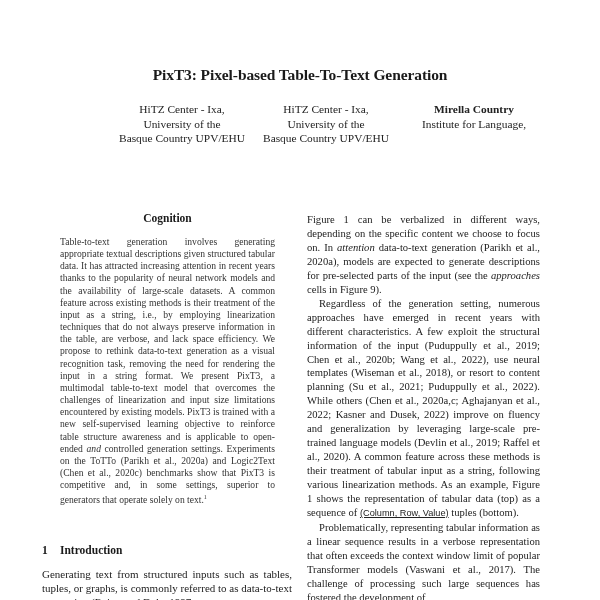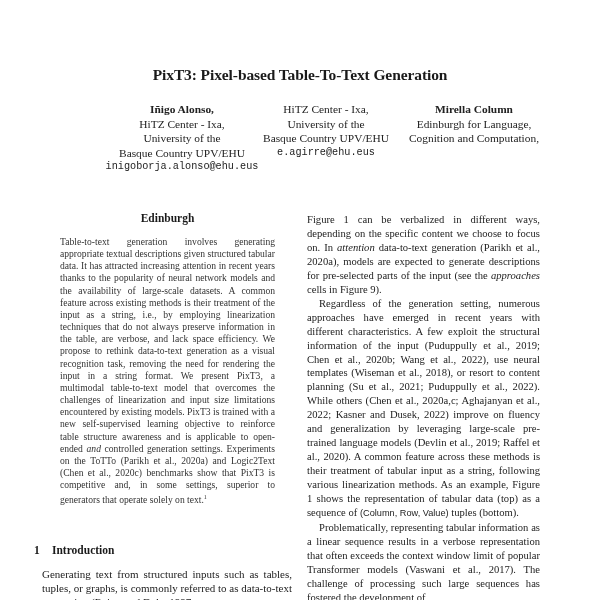--- a/index.html
+++ b/index.html
@@ -27,62 +27,58 @@
     position: absolute; top: 212px; left: 60px; width: 215px; text-align: center;
     font-weight: bold; font-size: 11.5px; color: #1a1a1a;
   }
   .abstract {
     position: absolute; top: 236px; left: 60px; width: 215px;
     font-size: 9.6px; line-height: 12.15px; text-align: justify; color: #333;
     hyphens: auto;
   }
   .abstract sup { font-size: 6px; }
   .sec-head {
-    position: absolute; top: 544px; left: 34px; font-weight: bold; font-size: 11.5px; color: #1a1a1a;
+    position: absolute; top: 544px; left: 42px; font-weight: bold; font-size: 11.5px; color: #1a1a1a;
   }
   .sec-head .num { display: inline-block; width: 18px; }
   .intro {
     position: absolute; top: 568px; left: 42px; width: 250px;
     font-size: 11px; line-height: 13.9px; text-align: justify; color: #222;
   }
   .rightcol {
     position: absolute; top: 213px; left: 307px; width: 233px;
     font-size: 10.6px; line-height: 13.95px; text-align: justify; color: #222;
   }
   .rightcol p { margin: 0; }
   .rightcol p.indent { text-indent: 12px; }
-  .sans { font-family: "Liberation Sans", "DejaVu Sans", sans-serif; font-size: 9.2px; }
+  .sans { font-family: "Liberation Sans", "DejaVu Sans", sans-serif; font-size: 9.2px; text-decoration: underline; }
 </style>
 </head>
 <body>
 
 <div class="title">PixT3: Pixel-based Table-To-Text Generation</div>
 
 <div class="authors">
   <div class="author a1">
-    <div class="name">Iñigo Alonso,</div>
     <div>HiTZ Center - Ixa,</div>
     <div>University of the</div>
     <div>Basque Country UPV/EHU</div>
-    <div class="email">inigoborja.alonso@ehu.eus</div>
   </div>
   <div class="author a2">
     <div>HiTZ Center - Ixa,</div>
     <div>University of the</div>
     <div>Basque Country UPV/EHU</div>
-    <div class="email">e.agirre@ehu.eus</div>
   </div>
   <div class="author a3">
-    <div class="name">Mirella Column</div>
-    <div>Edinburgh for Language,</div>
-    <div>Cognition and Computation,</div>
+    <div class="name">Mirella Country</div>
+    <div>Institute for Language,</div>
   </div>
 </div>
 
-<div class="abs-head">Edinburgh</div>
+<div class="abs-head">Cognition</div>
 <div class="abstract"><span>Table-to-text generation involves generating appropriate textual descriptions given structured tabular data. It has attracted increasing attention in recent years thanks to the popularity of neural network models and the availability of large-scale datasets. A common feature across existing methods is their treatment of the input as a string, i.e., by employing linearization techniques that do not always preserve information in the table, are verbose, and lack space efficiency. We propose to rethink data-to-text generation as a visual recognition task, removing the need for rendering the input in a string format. We present PixT3, a multimodal table-to-text model that overcomes the challenges of linearization and input size limitations encountered by existing models. PixT3 is trained with a new self-supervised learning objective to reinforce table structure awareness and is applicable to open-ended </span><em>and</em><span> controlled generation settings. Experiments on the ToTTo (Parikh et al., 2020a) and Logic2Text (Chen et al., 2020c) benchmarks show that PixT3 is competitive and, in some settings, superior to generators that operate solely on text.</span><sup>1</sup></div>
 
 <div class="sec-head"><span class="num">1</span><span>Introduction</span></div>
 <div class="intro">Generating text from structured inputs such as tables, tuples, or graphs, is commonly referred to as data-to-text generation (Reiter and Dale, 1997;</div>
 
 <div class="rightcol">
   <p><span>Figure 1 can be verbalized in different ways, depending on the specific content we choose to focus on. In </span><em>attention</em><span> data-to-text generation (Parikh et al., 2020a), models are expected to generate descriptions for pre-selected parts of the input (see the </span><em>approaches</em><span> cells in Figure 9).</span></p>
   <p class="indent"><span>Regardless of the generation setting, numerous approaches have emerged in recent years with different characteristics. A few exploit the structural information of the input (Puduppully et al., 2019; Chen et al., 2020b; Wang et al., 2022), use neural templates (Wiseman et al., 2018), or resort to content planning (Su et al., 2021; Puduppully et al., 2022). While others (Chen et al., 2020a,c; Aghajanyan et al., 2022; Kasner and Dusek, 2022) improve on fluency and generalization by leveraging large-scale pre-trained language models (Devlin et al., 2019; Raffel et al., 2020). A common feature across these methods is their treatment of tabular input as a string, following various linearization methods. As an example, Figure 1 shows the representation of tabular data (top) as a sequence of </span><span class="sans">(Column, Row, Value)</span><span> tuples (bottom).</span></p>
   <p class="indent">Problematically, representing tabular information as a linear sequence results in a verbose representation that often exceeds the context window limit of popular Transformer models (Vaswani et al., 2017). The challenge of processing such large sequences has fostered the development of</p>
 </div>

